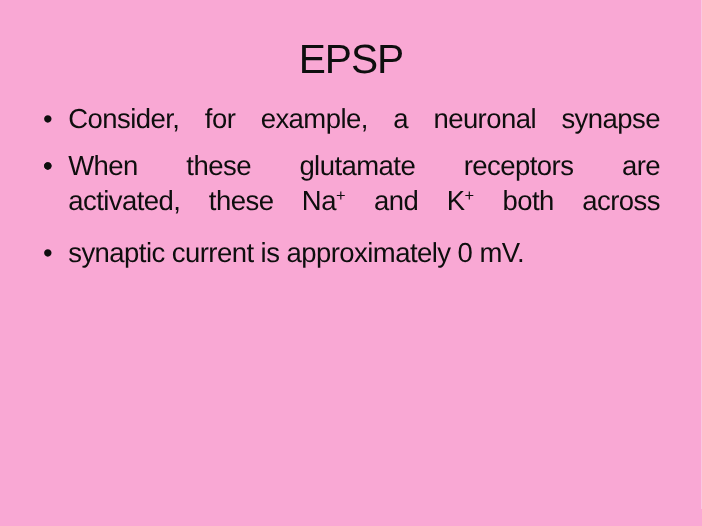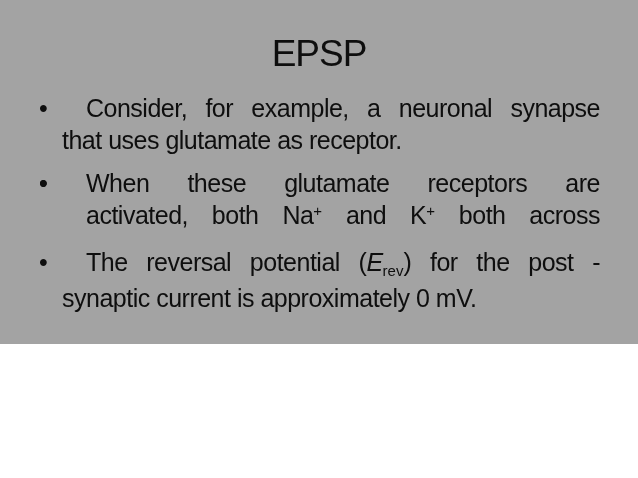--- a/index.html
+++ b/index.html
@@ -1,21 +1,21 @@
 <!DOCTYPE html>
 <html><head>
 <meta charset="utf-8">
 <style>
   * { margin: 0; padding: 0; box-sizing: border-box; }
   html, body { background: #ffffff; }
   .slide {
     position: relative;
     width: 638px;
-    height: 344px;
-    background: #a3a3a3;
+    height: 478px;
+    background: #f9a8d4;
     font-family: "Liberation Sans", sans-serif;
     color: #0e0e0e;
     overflow: hidden;
   }
   .title {
     position: absolute;
     top: 34px;
     left: 0;
     width: 100%;
     font-size: 37px;
@@ -44,21 +44,20 @@
   }
   .line {
     font-size: 25px;
     line-height: 32px;
     letter-spacing: -0.5px;
     text-align: left;
   }
   .line.j {
     text-align: justify;
     text-align-last: justify;
-    margin-left: 24px;
   }
   .seg.sup {
     font-size: 60%;
     position: relative;
     top: -0.55em;
     letter-spacing: 0;
   }
   .seg.sub {
     font-size: 60%;
     position: relative;
@@ -74,33 +73,31 @@
 
 <div class="slide">
 
   <h1 class="title">EPSP</h1>
 
   <div class="content">
 
     <div class="bullet">
       <span class="marker">•</span>
       <div class="line j"><span class="seg">Consider, for example, a neuronal synapse</span></div>
-      <div class="line"><span class="seg">that uses glutamate as receptor.</span></div>
     </div>
 
     <div class="bullet">
       <span class="marker">•</span>
     </div>
 
     <div class="bullet">
       <span class="marker">•</span>
       <div class="line j"><span class="seg">When these glutamate receptors are</span></div>
-      <div class="line j"><span class="seg">activated, both Na</span><span class="seg sup">+</span><span class="seg"> and K</span><span class="seg sup">+</span><span class="seg"> both across</span></div>
+      <div class="line j"><span class="seg">activated, these Na</span><span class="seg sup">+</span><span class="seg"> and K</span><span class="seg sup">+</span><span class="seg"> both across</span></div>
     </div>
 
     <div class="bullet">
       <span class="marker">•</span>
-      <div class="line j"><span class="seg">The reversal potential (</span><span class="seg italic">E</span><span class="seg sub">rev</span><span class="seg">) for the post -</span></div>
       <div class="line"><span class="seg">synaptic current is approximately 0 mV.</span></div>
     </div>
 
   </div>
 </div>
 
 </body></html>

